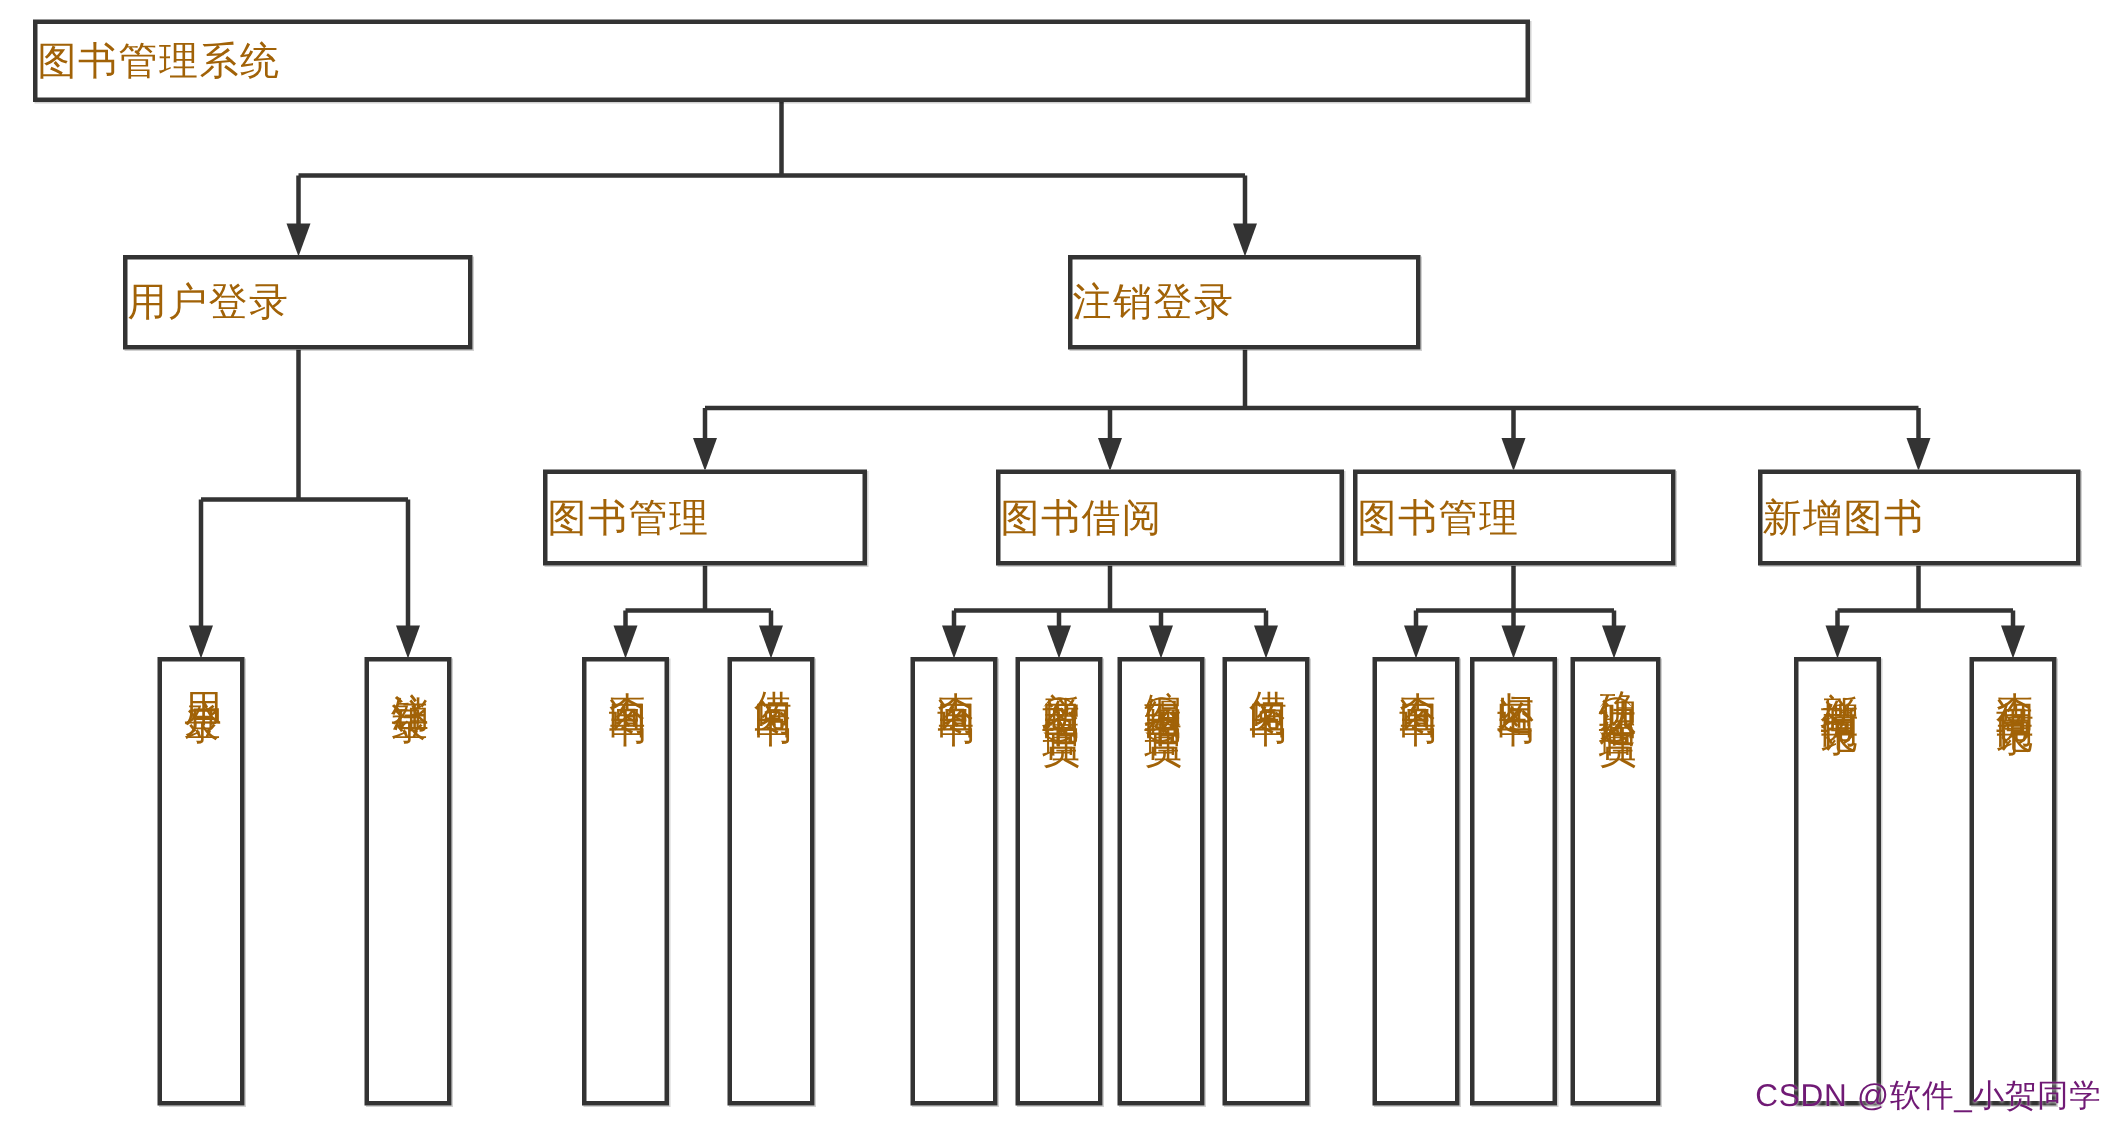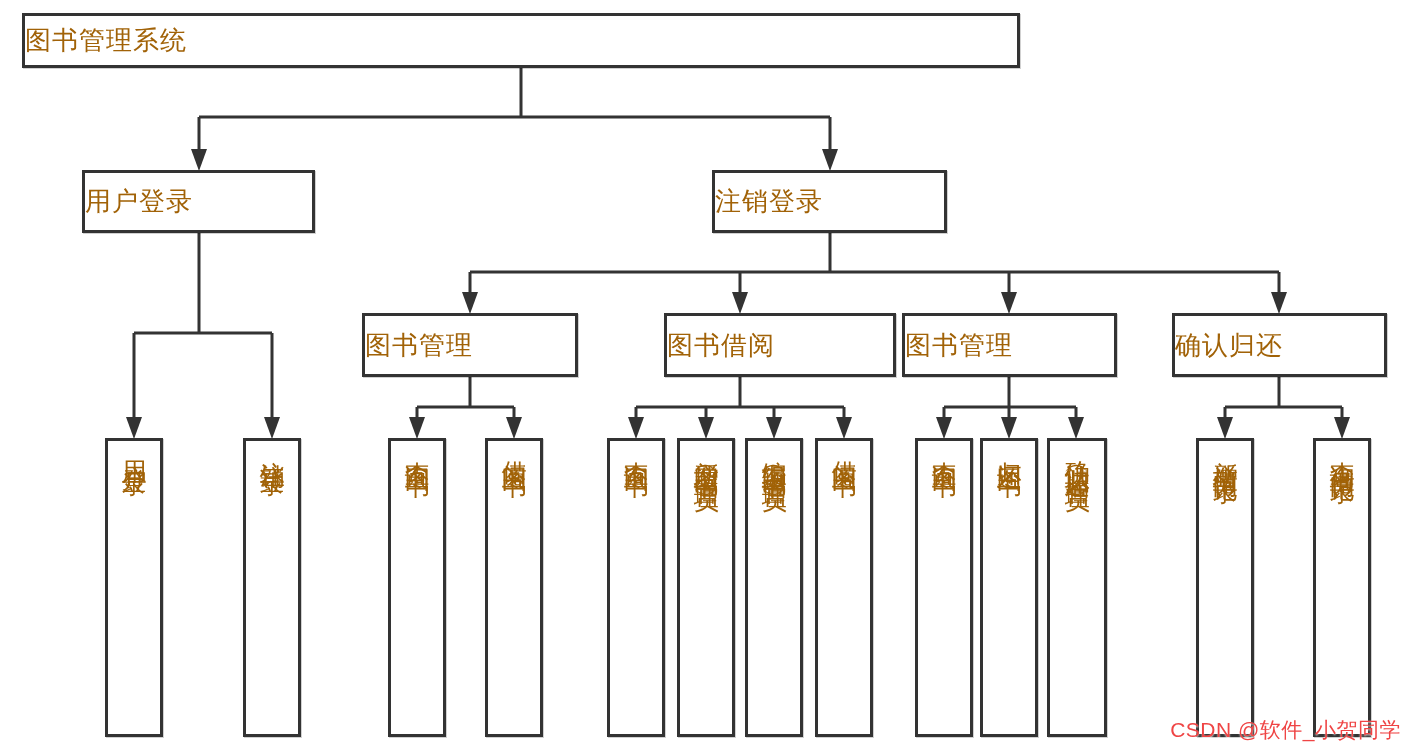--- a/index.html
+++ b/index.html
@@ -40,21 +40,21 @@
     line-height: 1.1;
   }
   .root-box  { left: 22px;  top: 13px;  width: 998px; height: 55px; }
   .lvl2      { top: 170px; height: 63px; }
   .lvl3      { top: 313px; height: 64px; }
   .watermark {
     position: absolute;
     right: 4px;
     top: 716px;
     font-size: 21px;
-    color: #ef4444;
+    color: #701a75;
     letter-spacing: 0.5px;
     text-shadow: 0 1px 2px rgba(255,255,255,0.9);
     z-index: 2;
     white-space: nowrap;
   }
 </style>
 </head>
 <body>
 
 <div class="canvas">
@@ -108,21 +108,21 @@
   <div class="box h-box lvl3" style="left:362px;width:216px;">
     <span>图书管理</span>
   </div>
   <div class="box h-box lvl3" style="left:664px;width:232px;">
     <span>图书借阅</span>
   </div>
   <div class="box h-box lvl3" style="left:902px;width:215px;">
     <span>图书管理</span>
   </div>
   <div class="box h-box lvl3" style="left:1172px;width:215px;">
-    <span>确认归还</span>
+    <span>新增图书</span>
   </div>
 
   <div class="box leaf" style="left:105px;">
     <span>用户登录</span>
   </div>
   <div class="box leaf" style="left:243px;">
     <span>注销登录</span>
   </div>
   <div class="box leaf" style="left:388px;">
     <span>查询图书</span>

